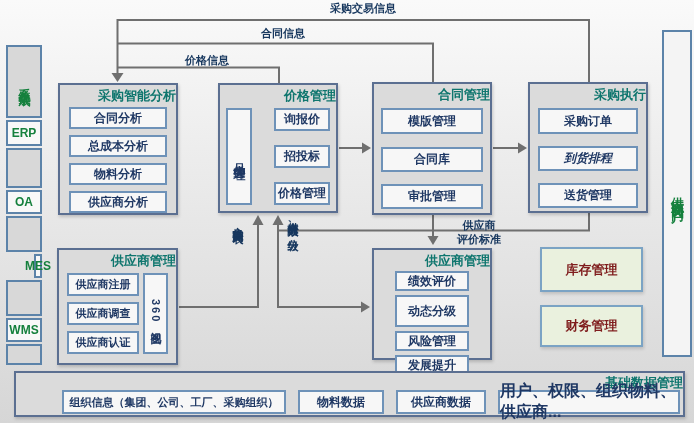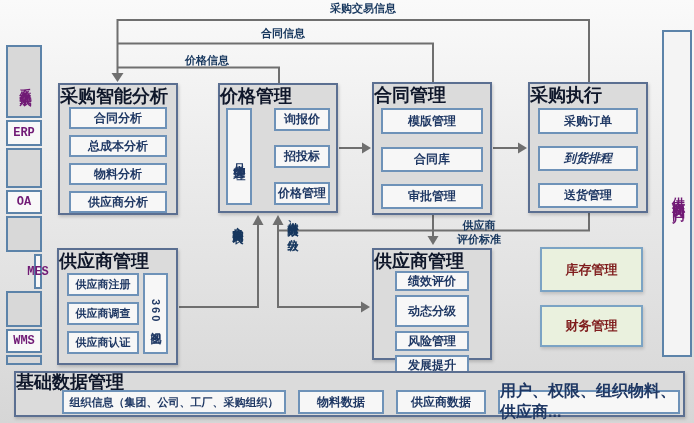--- a/index.html
+++ b/index.html
@@ -4,28 +4,28 @@
 <style>
   html,body{margin:0;padding:0;}
   body{font-family:"Liberation Sans","DejaVu Sans",sans-serif;}
   #canvas{
     position:relative;width:694px;height:423px;overflow:hidden;
     background:linear-gradient(180deg,#fafafa 0%,#ededed 35%,#d6d6d6 100%);
     color:#1f3864;
   }
   svg.overlay{position:absolute;left:0;top:0;z-index:1;pointer-events:none;}
   .module{position:absolute;z-index:2;background:#dbdbdb;border:2px solid #5b6f91;box-sizing:border-box;box-shadow:1px 2px 3px rgba(0,0,0,.18);}
-  .module-title{text-align:left;font-weight:bold;font-size:18px;color:#0f172a;padding-top:2px;line-height:18px;}
+  .module-title{text-align:right;font-weight:bold;font-size:13px;color:#0f766e;padding-top:2px;line-height:18px;}
   .sub{background:#f7f7f7;border:2px solid #6e92b8;box-sizing:border-box;display:flex;align-items:center;justify-content:center;font-weight:bold;font-size:12px;color:#1f3864;}
   .vtext{writing-mode:vertical-rl;text-orientation:mixed;letter-spacing:2px;}
   .col{display:flex;flex-direction:column;}
   .lbl{position:absolute;z-index:3;font-weight:bold;font-size:11px;color:#17375e;text-align:center;line-height:11px;}
   .vlbl{position:absolute;z-index:3;font-weight:bold;font-size:11px;color:#17375e;writing-mode:vertical-rl;text-orientation:mixed;line-height:13px;letter-spacing:1px;}
   .green{position:absolute;z-index:2;background:#eaf1de;border:2px solid #7ba3c4;box-sizing:border-box;display:flex;align-items:center;justify-content:center;font-weight:bold;font-size:13px;color:#7f1d1d;box-shadow:1px 2px 3px rgba(0,0,0,.15);}
-  .side-cell{border:2px solid #5c83a9;box-sizing:border-box;display:flex;align-items:center;justify-content:center;font-weight:bold;font-size:12px;color:#701a75;font-family:Liberation Mono, monospace;}
+  .side-cell{border:2px solid #5c83a9;box-sizing:border-box;display:flex;align-items:center;justify-content:center;font-weight:bold;font-size:12px;color:#15803d;}
   .gray-cell{background:#d8d8d8;}
   .white-cell{background:#f8f8f8;}
 </style>
 </head>
 <body>
 
 <div id="canvas">
 
   <svg class="overlay" width="694" height="423" viewBox="0 0 694 423">
     <g stroke="#6f6f6f" stroke-width="2" fill="none">
@@ -59,21 +59,21 @@
   </div>
   <div class="vlbl" style="left:231px;top:218px;height:84px;">合格供应商列表</div>
   <div class="vlbl" style="left:286px;top:213px;height:94px;">供应商绩效、分级</div>
 
   <div class="col" style="position:absolute;z-index:2;left:6px;top:45px;width:36px;height:320px;gap:2px;">
     <div class="side-cell gray-cell vtext" style="height:73px;">系统集成</div>
     <div class="side-cell white-cell" style="height:26px;">ERP</div>
     <div class="side-cell gray-cell" style="height:40px;"></div>
     <div class="side-cell white-cell" style="height:24px;">OA</div>
     <div class="side-cell gray-cell" style="height:36px;"></div>
-    <div class="side-cell white-cell" style="height:35px;margin-left:28px;">MES</div>
+    <div class="side-cell white-cell" style="height:24px;margin-left:28px;">MES</div>
     <div class="side-cell gray-cell" style="height:36px;"></div>
     <div class="side-cell white-cell" style="height:24px;">WMS</div>
     <div class="side-cell gray-cell" style="flex:1;"></div>
   </div>
 
   <div class="side-cell vtext" style="position:absolute;z-index:2;left:662px;top:30px;width:30px;height:327px;background:#f4f4f4;font-size:13px;">供应商协同门户</div>
 
   <div class="module" style="left:58px;top:83px;width:120px;height:132px;">
     <div class="module-title">采购智能分析</div>
     <div class="col" style="margin:2px 9px 0;gap:6px;">

